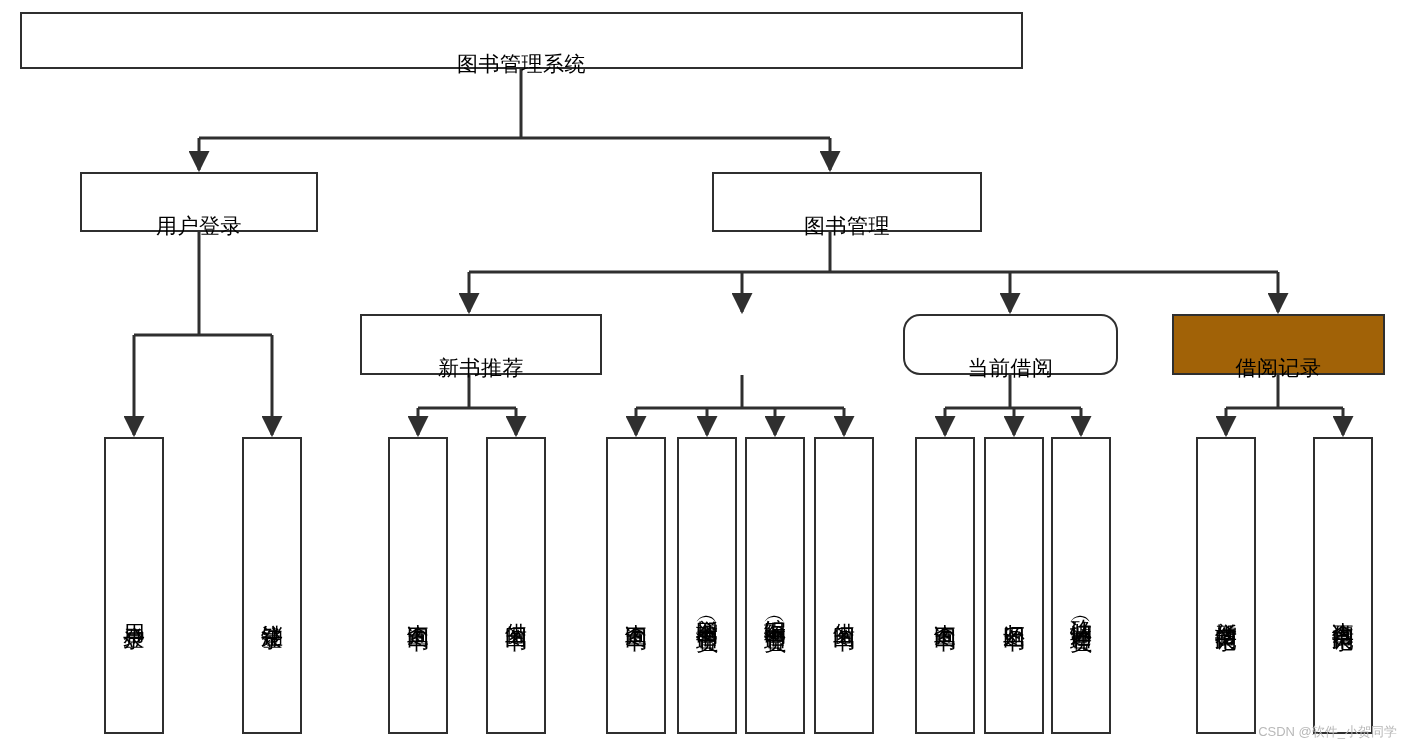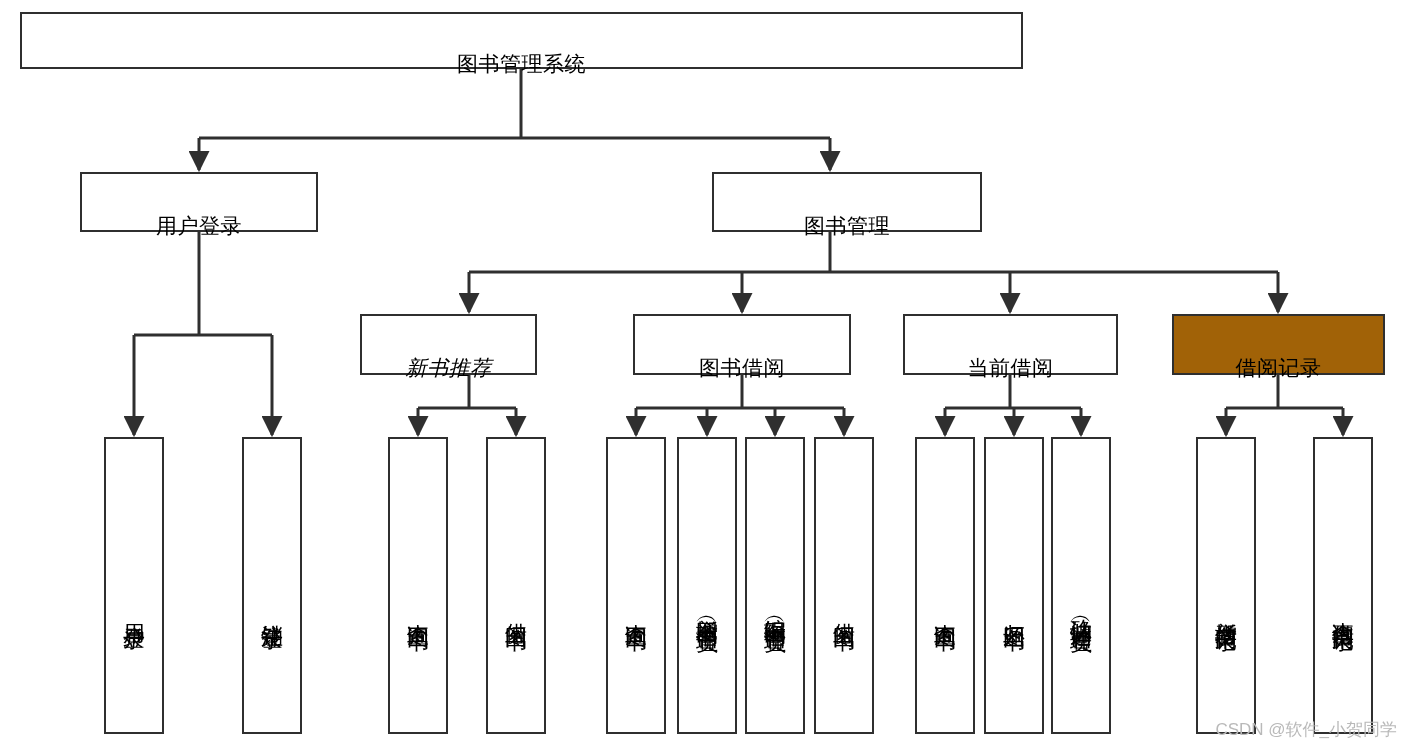--- a/index.html
+++ b/index.html
@@ -54,21 +54,21 @@
     text-orientation: upright;
     font-size: 22px;
     letter-spacing: 2px;
     line-height: 1;
     white-space: nowrap;
   }
   .watermark {
     position: absolute;
     right: 8px;
     bottom: 6px;
-    font-size: 17px;
+    font-size: 13px;
     color: #b9b9b9;
     z-index: 5;
     white-space: nowrap;
     font-family: "Liberation Sans", "DejaVu Sans", sans-serif;
   }
 </style>
 </head>
 <body>
 
 <div id="canvas">
@@ -127,27 +127,24 @@
     <span class="label">图书管理系统</span>
   </div>
 
   <div class="node horiz" style="left: 80px; top: 172px; width: 238px; height: 60px; border-color: rgb(47, 47, 47); background: rgb(255, 255, 255); color: rgb(0, 0, 0);">
     <span class="label">用户登录</span>
   </div>
   <div class="node horiz" style="left: 712px; top: 172px; width: 270px; height: 60px; border-color: rgb(47, 47, 47); background: rgb(255, 255, 255); color: rgb(0, 0, 0);">
     <span class="label">图书管理</span>
   </div>
 
-  <div class="node horiz" style="left: 360px; top: 314px; width: 177px; height: 61px; border-color: rgb(47, 47, 47); background: rgb(255, 255, 255); color: rgb(0, 0, 0); font-style: italic;">
+  <div class="node horiz" style="left: 360px; top: 314px; width: 242px; height: 61px; border-color: rgb(47, 47, 47); background: rgb(255, 255, 255); color: rgb(0, 0, 0);">
     <span class="label">新书推荐</span>
   </div>
-  <div class="node horiz" style="left: 633px; top: 314px; width: 218px; height: 61px; border-color: rgb(47, 47, 47); background: rgb(255, 255, 255); color: rgb(0, 0, 0);">
-    <span class="label">图书借阅</span>
-  </div>
-  <div class="node horiz" style="left: 903px; top: 314px; width: 215px; height: 61px; border-color: rgb(47, 47, 47); background: rgb(255, 255, 255); color: rgb(0, 0, 0);">
+  <div class="node horiz" style="left: 903px; top: 314px; width: 215px; height: 61px; border-color: rgb(47, 47, 47); background: rgb(255, 255, 255); color: rgb(0, 0, 0); border-radius: 17px;">
     <span class="label">当前借阅</span>
   </div>
   <div class="node horiz" style="left: 1172px; top: 314px; width: 213px; height: 61px; border-color: rgb(47, 47, 47); background: #a16207; color: rgb(0, 0, 0);">
     <span class="label">借阅记录</span>
   </div>
 
   <div class="node vert" style="left: 104px; top: 437px; width: 60px; height: 297px; border-color: rgb(47, 47, 47); background: rgb(255, 255, 255); color: rgb(0, 0, 0);">
     <span class="label">用户登录</span>
   </div>
   <div class="node vert" style="left: 242px; top: 437px; width: 60px; height: 297px; border-color: rgb(47, 47, 47); background: rgb(255, 255, 255); color: rgb(0, 0, 0);">

